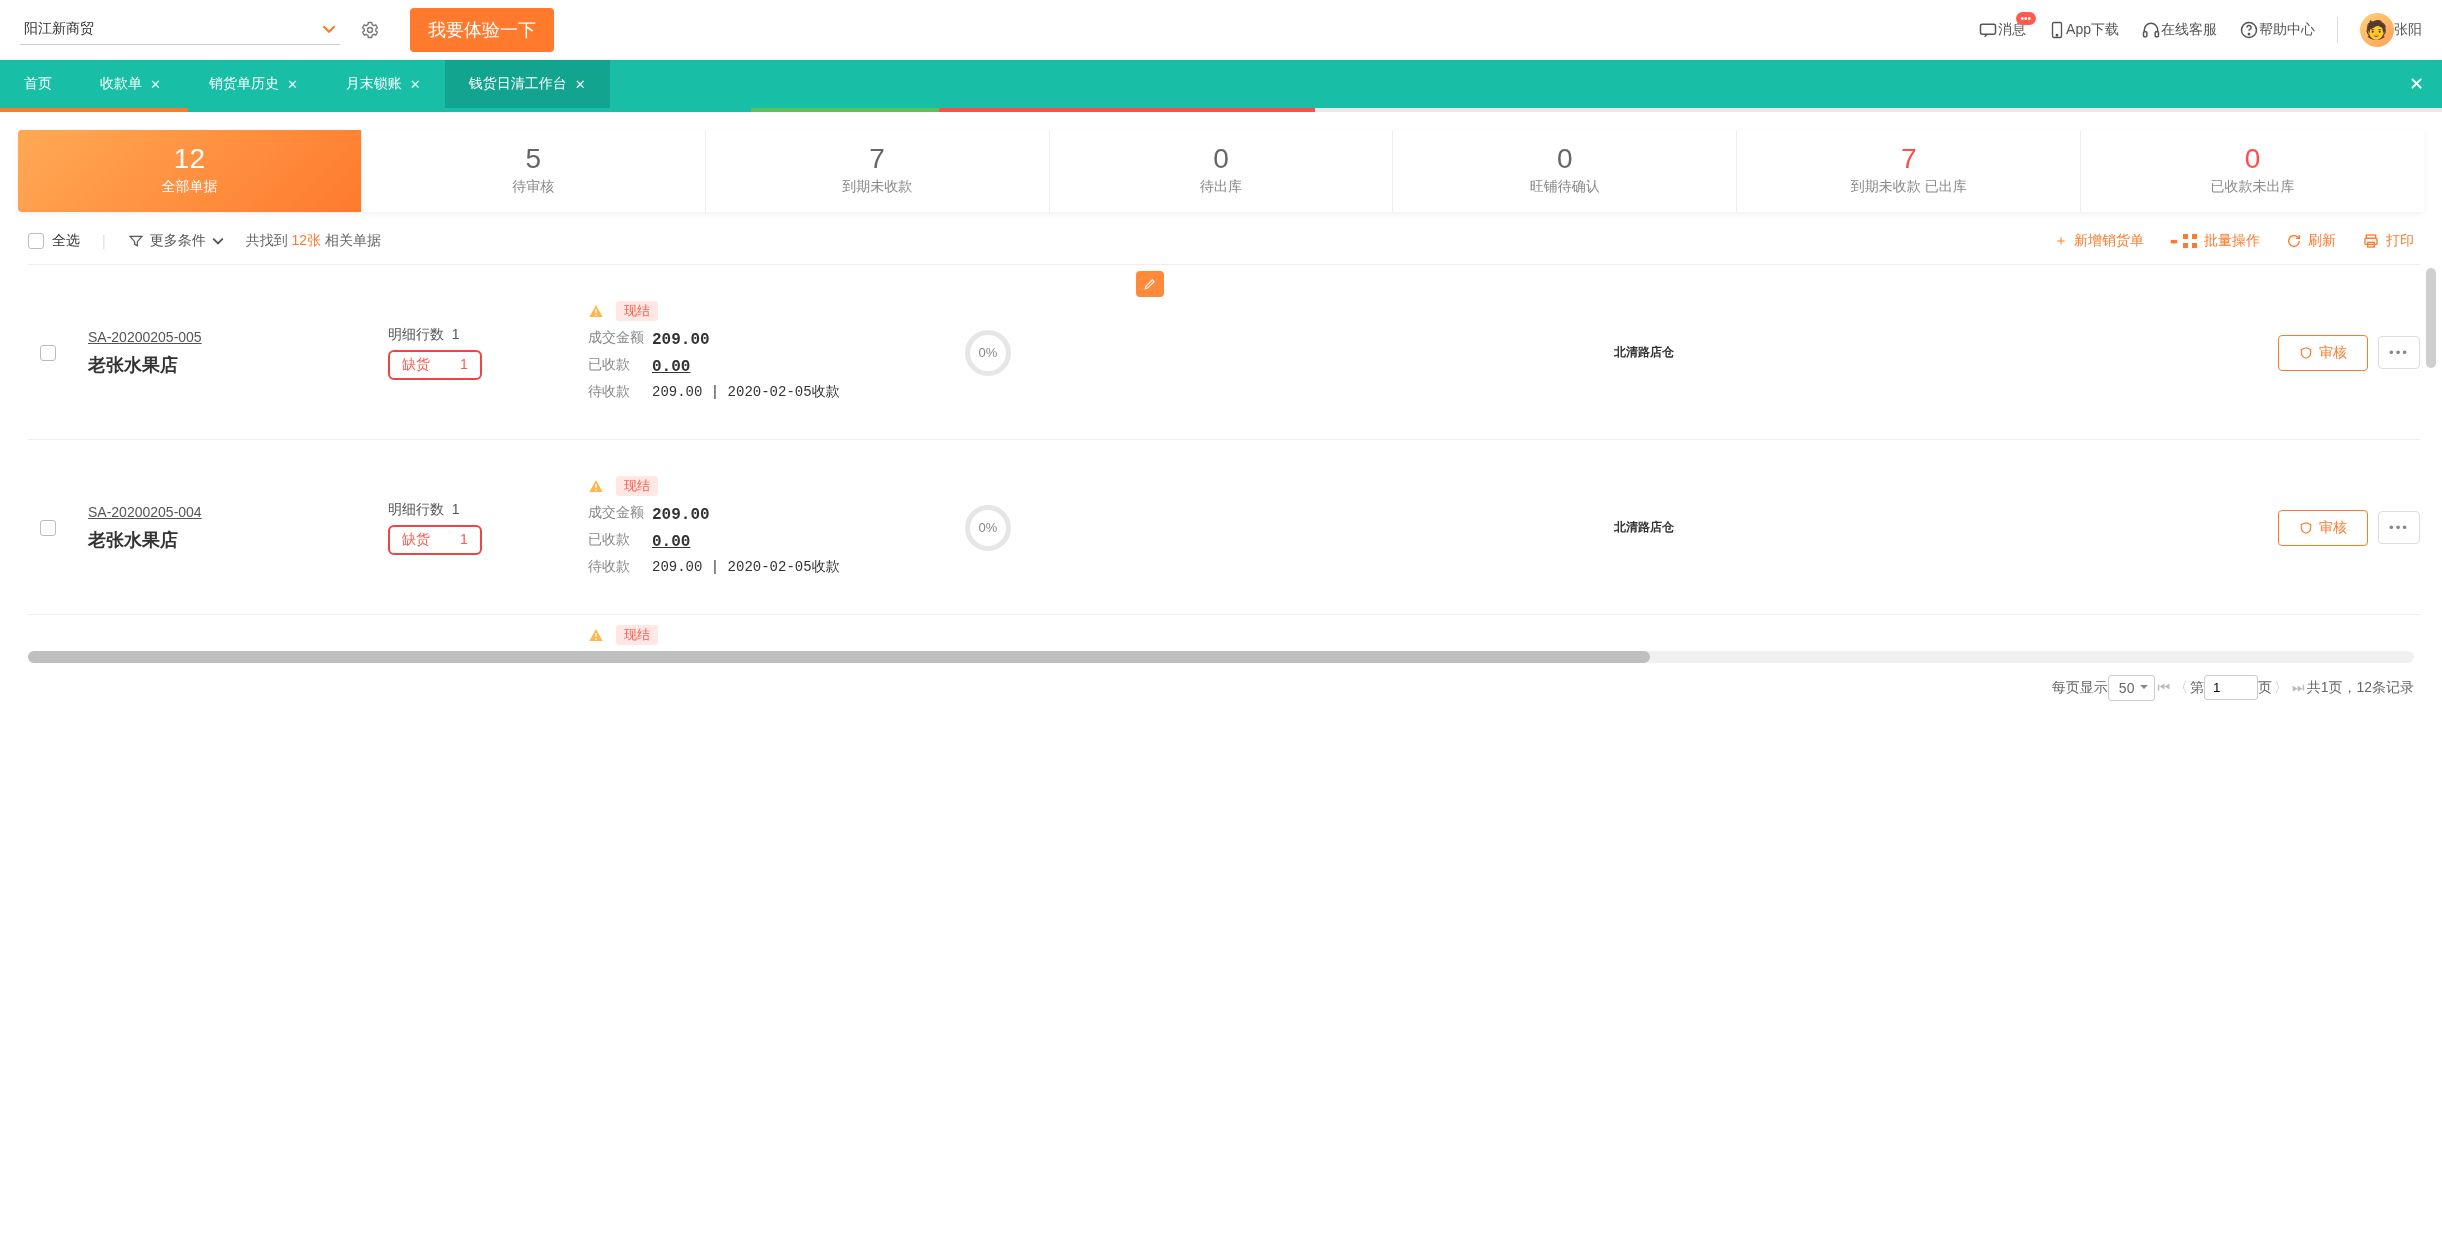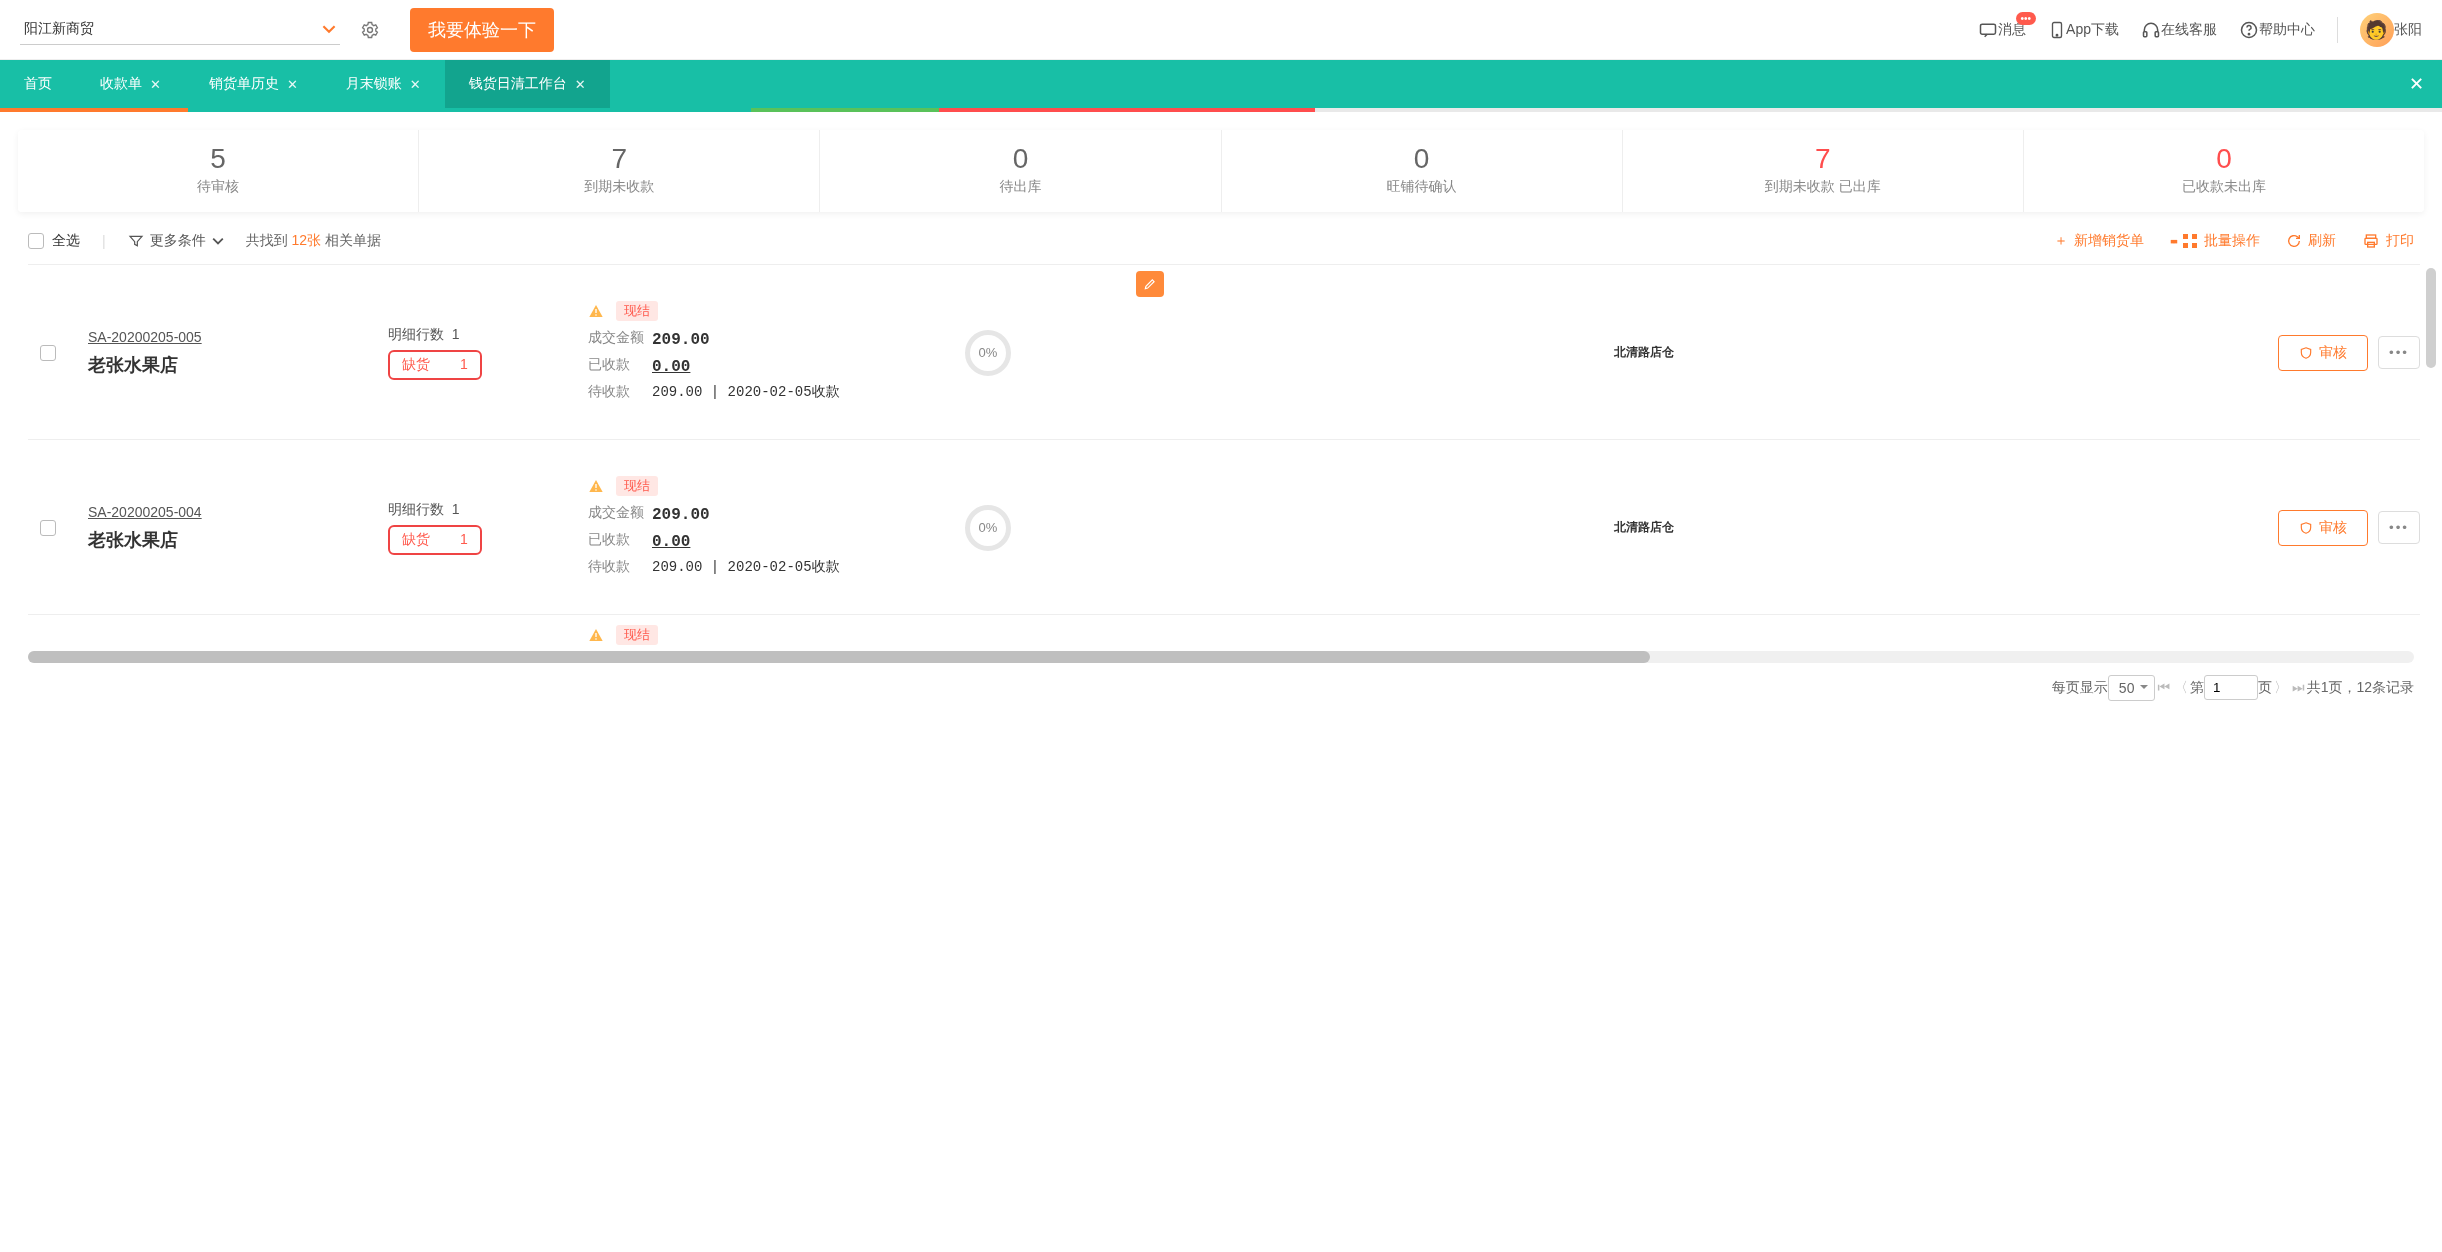--- a/index.html
+++ b/index.html
@@ -167,20 +167,24 @@
     <div style="background: rgb(24, 191, 166); flex: 1 1 0%;"></div>
     <div style="background: rgb(24, 191, 166); flex: 1 1 0%;"></div>
     <div style="background: rgb(24, 191, 166); flex: 1 1 0%;"></div>
     <div style="background: rgb(89, 194, 90); flex: 1 1 0%;"></div>
     <div style="background: rgb(255, 77, 77); flex: 1 1 0%;"></div>
     <div style="background: rgb(255, 77, 77); flex: 1 1 0%;"></div>
     <div style="background: rgb(233, 233, 233); flex: 6 1 0%;"></div>
   </div>
 
 <div class="stats" id="stats">
+    <div class="stat active">
+      <div class="num">12</div>
+      <div class="lbl">全部单据</div>
+    </div>
     <div class="stat">
       <div class="num">5</div>
       <div class="lbl">待审核</div>
     </div>
     <div class="stat">
       <div class="num">7</div>
       <div class="lbl">到期未收款</div>
     </div>
     <div class="stat">
       <div class="num">0</div>

